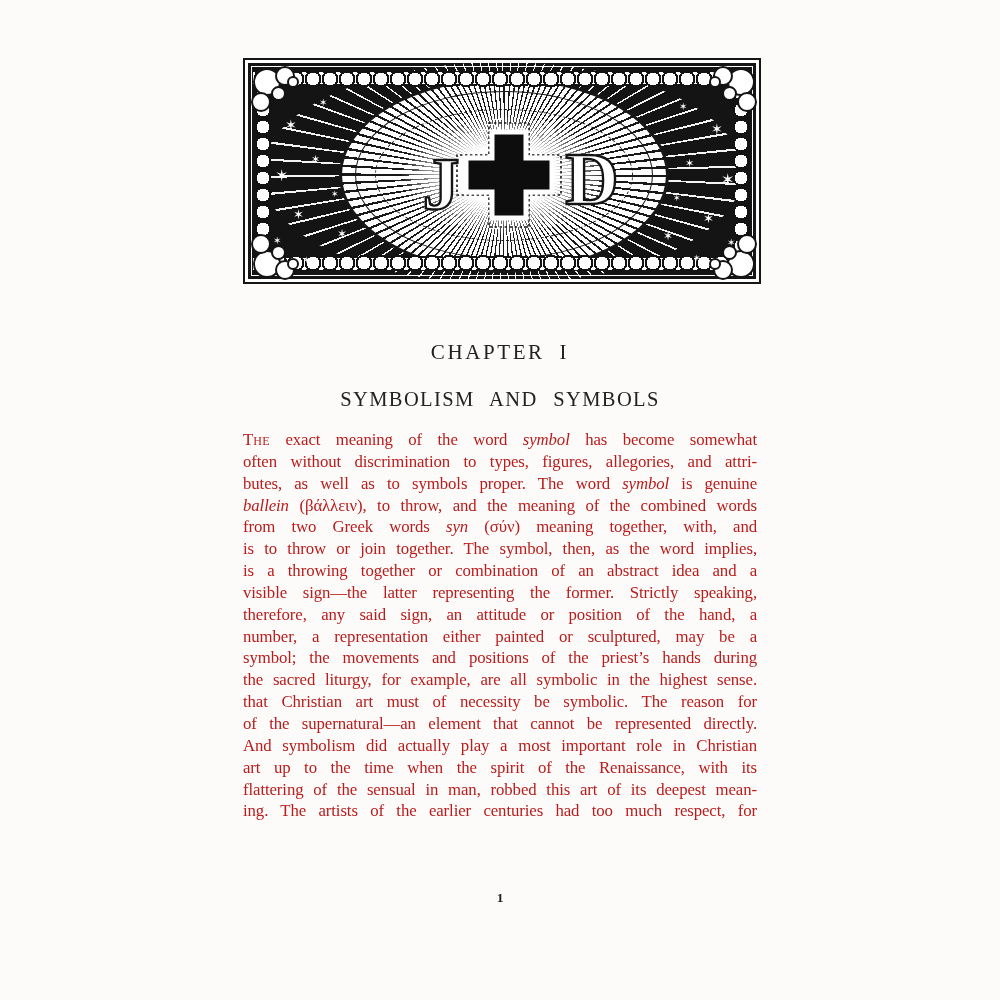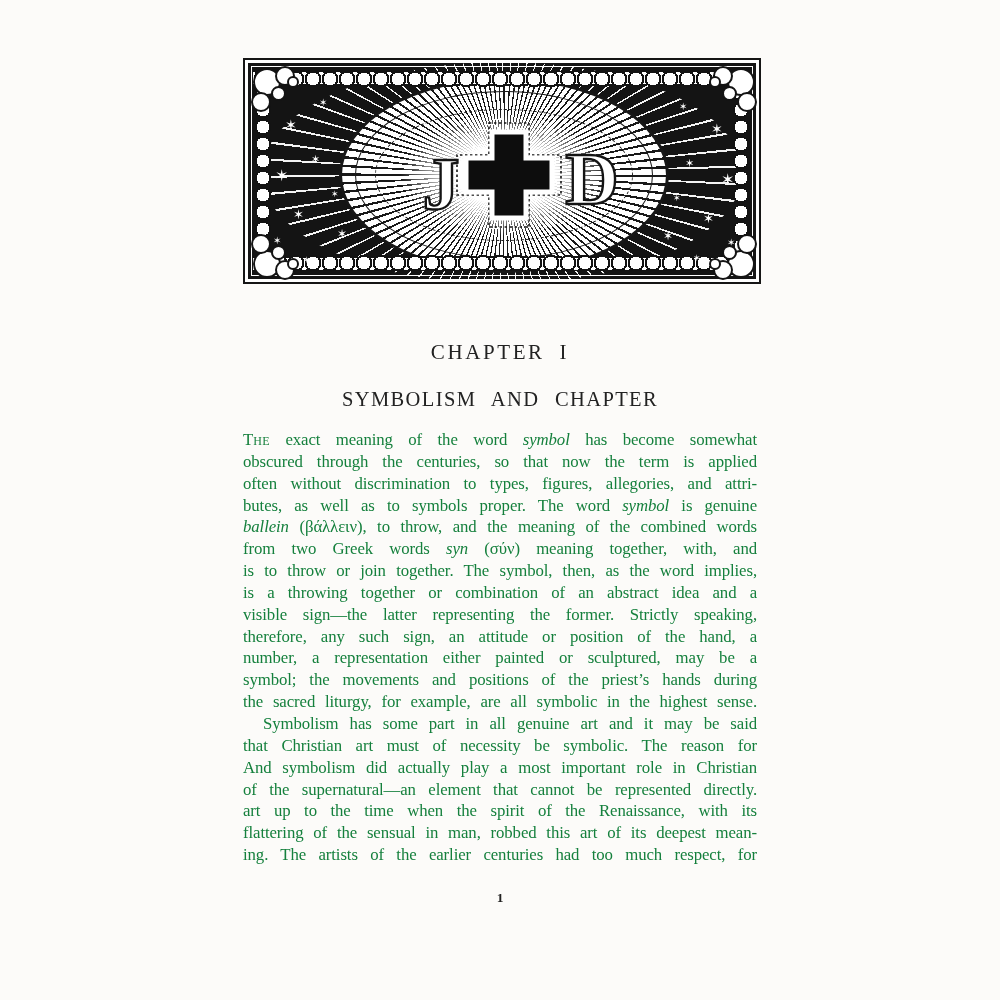--- a/index.html
+++ b/index.html
@@ -94,21 +94,21 @@
   }
   .chapter-title{
     position:absolute;left:0;width:1000px;top:388px;
     text-align:center;font-size:20.5px;letter-spacing:1.4px;word-spacing:9px;
     color:#222;
   }
 
   
   .body-text{
     position:absolute;left:243px;top:429px;width:514px;
-    font-size:16.8px;letter-spacing:-0.1px;color:#15803d;
+    font-size:16.8px;letter-spacing:-0.1px;color:#b91c1c;
   }
   .body-text .line{
     height:21.85px;line-height:21.85px;
     text-align:justify;text-align-last:justify;
     white-space:normal;overflow:visible;
   }
   .body-text .line.first-indent{padding-left:20px;box-sizing:border-box;}
   .body-text i{font-style:italic;}
   .body-text .sc{font-variant:small-caps;letter-spacing:.4px;}
 
@@ -178,43 +178,41 @@
       <span class="flower" style="left: 26px; top: 185px; width: 15px; height: 15px;"></span>
       <span class="flower" style="left: 42px; top: 198px; width: 12px; height: 12px;"></span>
       <span class="flower" style="left: 482px; top: 190px; width: 28px; height: 28px;"></span>
       <span class="flower" style="left: 468px; top: 200px; width: 20px; height: 20px;"></span>
       <span class="flower" style="left: 492px; top: 174px; width: 20px; height: 20px;"></span>
       <span class="flower" style="left: 477px; top: 185px; width: 15px; height: 15px;"></span>
       <span class="flower" style="left: 464px; top: 198px; width: 12px; height: 12px;"></span>
     </div>
 
   <div class="chapter-heading">CHAPTER I</div>
-  <div class="chapter-title">SYMBOLISM AND CHAPTER</div>
+  <div class="chapter-title">SYMBOLISM AND SYMBOLS</div>
 
   <div class="body-text">
       <div>
         <div class="line"><span>T</span><span class="sc">he</span><span> exact meaning of the word </span><i>symbol</i><span> has become somewhat</span></div>
-        <div class="line"><span>obscured through the centuries, so that now the term is applied</span></div>
         <div class="line"><span>often without discrimination to types, figures, allegories, and attri-</span></div>
         <div class="line"><span>butes, as well as to symbols proper. The word </span><i>symbol</i><span> is genuine</span></div>
         <div class="line"><i>ballein</i><span> (βάλλειν), to throw, and the meaning of the combined words</span></div>
         <div class="line"><span>from two Greek words </span><i>syn</i><span> (σύν) meaning together, with, and</span></div>
         <div class="line"><span>is to throw or join together. The symbol, then, as the word implies,</span></div>
         <div class="line"><span>is a throwing together or combination of an abstract idea and a</span></div>
         <div class="line"><span>visible sign—the latter representing the former. Strictly speaking,</span></div>
-        <div class="line"><span>therefore, any such sign, an attitude or position of the hand, a</span></div>
+        <div class="line"><span>therefore, any said sign, an attitude or position of the hand, a</span></div>
         <div class="line"><span>number, a representation either painted or sculptured, may be a</span></div>
         <div class="line"><span>symbol; the movements and positions of the priest’s hands during</span></div>
         <div class="line"><span>the sacred liturgy, for example, are all symbolic in the highest sense.</span></div>
       </div>
       <div>
-        <div class="line first-indent"><span>Symbolism has some part in all genuine art and it may be said</span></div>
         <div class="line"><span>that Christian art must of necessity be symbolic. The reason for</span></div>
+        <div class="line"><span>of the supernatural—an element that cannot be represented directly.</span></div>
         <div class="line"><span>And symbolism did actually play a most important role in Christian</span></div>
-        <div class="line"><span>of the supernatural—an element that cannot be represented directly.</span></div>
         <div class="line"><span>art up to the time when the spirit of the Renaissance, with its</span></div>
         <div class="line"><span>flattering of the sensual in man, robbed this art of its deepest mean-</span></div>
         <div class="line"><span>ing. The artists of the earlier centuries had too much respect, for</span></div>
       </div>
     </div>
 
   <div class="page-number">1</div>
 </div>
 
 </body></html>

